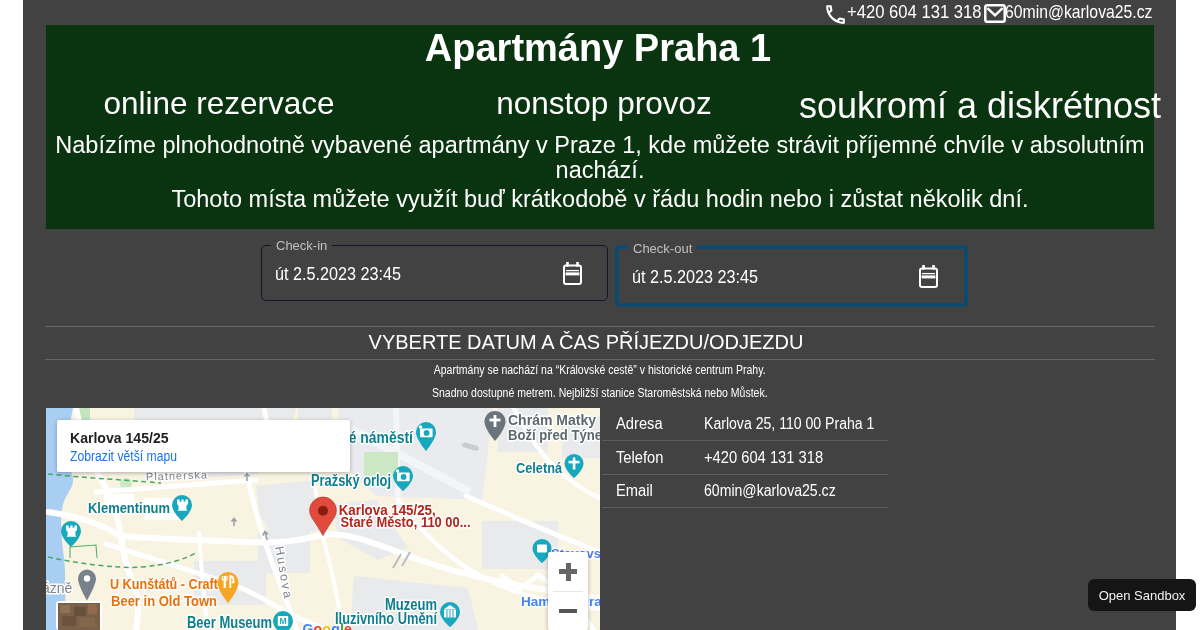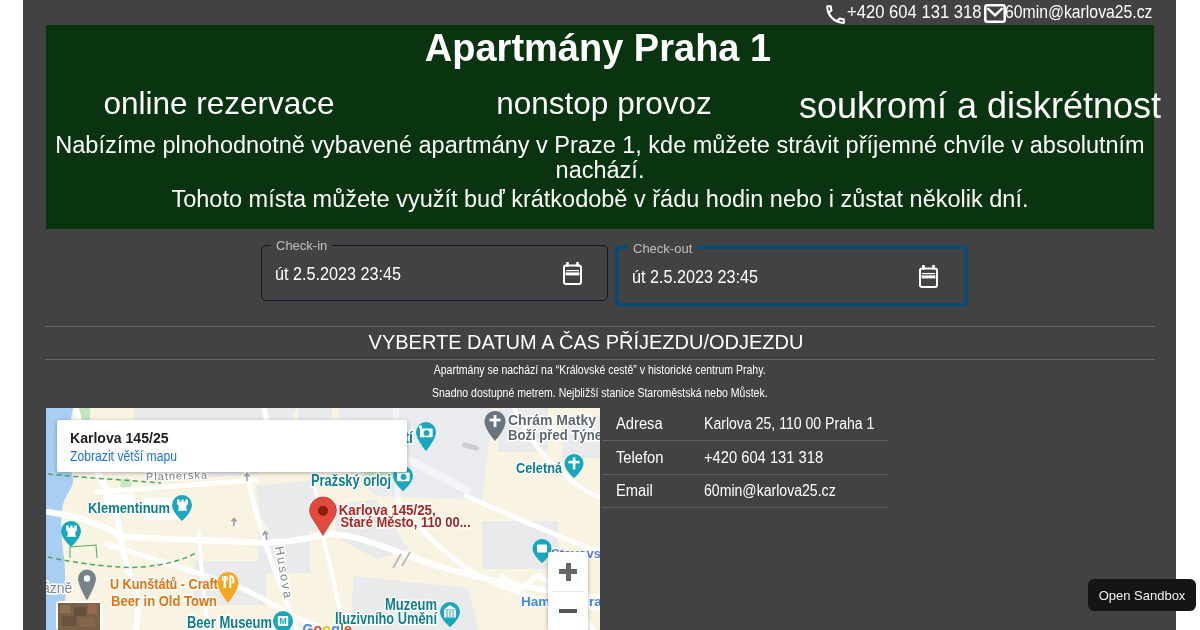--- a/index.html
+++ b/index.html
@@ -284,21 +284,21 @@
     <rect x="10" y="193" width="46" height="29" rx="3" fill="#ffffff"></rect>
     <rect x="12" y="195" width="42" height="27" fill="#7a6048"></rect>
     <rect x="14" y="197" width="10" height="8" fill="#8d7356"></rect>
     <rect x="28" y="199" width="12" height="9" fill="#65503c"></rect>
     <rect x="42" y="196" width="9" height="10" fill="#936a4e"></rect>
     <rect x="16" y="208" width="14" height="10" fill="#6b5340"></rect>
     <rect x="33" y="210" width="16" height="9" fill="#84674b"></rect>
   </g>
 </svg>
 
-<div style="position:absolute;left:10.5px;top:12px;width:350px;height:52px;background:#fff;border-radius:2px;box-shadow:0 1px 4px rgba(0,0,0,0.3);">
+<div style="position:absolute;left:10.5px;top:12px;width:293px;height:52px;background:#fff;border-radius:2px;box-shadow:0 1px 4px rgba(0,0,0,0.3);">
 
   <div style="position:absolute;left:13px;top:10px;font-size:14.5px;font-weight:bold;color:#202124;"><span class="nx" style="transform:scaleX(0.97);">Karlova 145/25</span></div>
 
   <div style="position:absolute;left:13px;top:28px;font-size:14px;color:#1a73e8;"><span class="nx" style="transform:scaleX(0.87);">Zobrazit větší mapu</span></div>
 </div>
 
 <div style="position:absolute;left:502px;top:144px;width:40px;height:78px;background:#fff;border-radius:2px;box-shadow:0 1px 4px rgba(0,0,0,0.3);">
 
   <div style="position:absolute;left:11px;top:17px;width:18px;height:5px;background:#666;"></div>
   <div style="position:absolute;left:17.5px;top:10.5px;width:5px;height:18px;background:#666;"></div>

